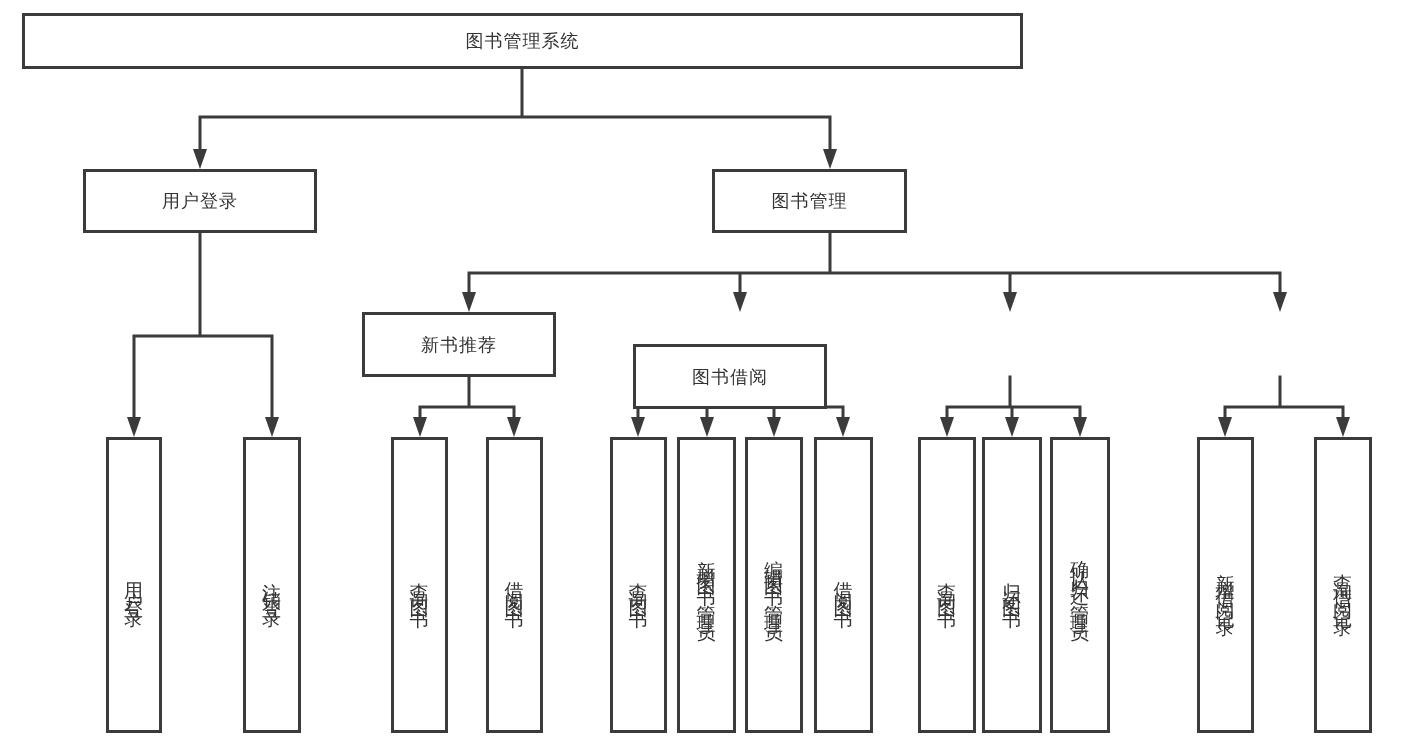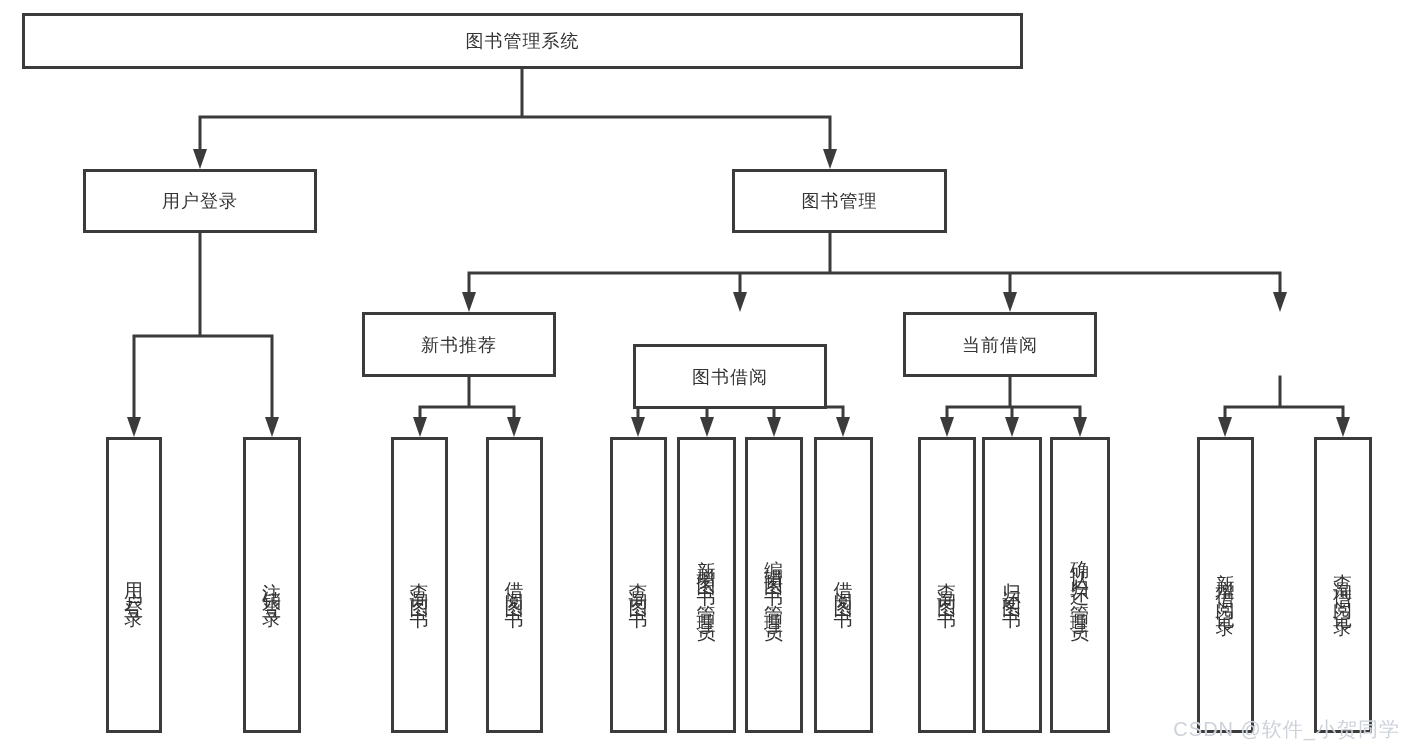--- a/index.html
+++ b/index.html
@@ -27,21 +27,21 @@
     writing-mode:vertical-rl;
     text-orientation:mixed;
     font-size:19px;
     letter-spacing:9px;
     line-height:1;
   }
   
   .n-root{left:22px;top:13px;width:1001px;height:56px;}
   
   .n-l2-0{left:83px;top:169px;width:234px;height:64px;}
-  .n-l2-1{left:732px;top:169px;width:215px;height:64px;}
+  .n-l2-1{left:712px;top:169px;width:195px;height:64px;}
   
   .n-l3{top:312px;height:65px;width:194px;}
   .n-l3-0{left:362px;}
   .n-l3-1{left:633px;margin-top:32px;}
   .n-l3-2{left:903px;}
   .n-l3-3{left:1173px;}
   
   .leaf{top:437px;height:296px;}
   .lf-0{left:106px;width:56px;}
   .lf-1{left:243px;width:58px;}
@@ -120,30 +120,28 @@
     </g>
   </svg>
 
   <div class="box h-box n-root">图书管理系统</div>
 
   <div class="box h-box n-l2-0">用户登录</div>
   <div class="box h-box n-l2-1">图书管理</div>
 
   <div class="box h-box n-l3 n-l3-0">新书推荐</div>
   <div class="box h-box n-l3 n-l3-1">图书借阅</div>
-  <div class="box h-box n-l3 n-l3-2">当前借阅</div>
 
   <div class="box v-box leaf lf-0">用户登录</div>
   <div class="box v-box leaf lf-1">注销登录</div>
   <div class="box v-box leaf lf-2">查询图书</div>
   <div class="box v-box leaf lf-3">借阅图书</div>
   <div class="box v-box leaf lf-4">查询图书</div>
   <div class="box v-box leaf lf-5">新增图书（管理员）</div>
   <div class="box v-box leaf lf-6">编辑图书（管理员）</div>
   <div class="box v-box leaf lf-7">借阅图书</div>
   <div class="box v-box leaf lf-8">查询图书</div>
   <div class="box v-box leaf lf-9">归还图书</div>
   <div class="box v-box leaf lf-10">确认归还（管理员）</div>
   <div class="box v-box leaf lf-11">新增借阅记录</div>
   <div class="box v-box leaf lf-12">查询借阅记录</div>
 
-  <span class="watermark">CSDN @软件_小贺同学</span>
 </div>
 
 </body></html>

